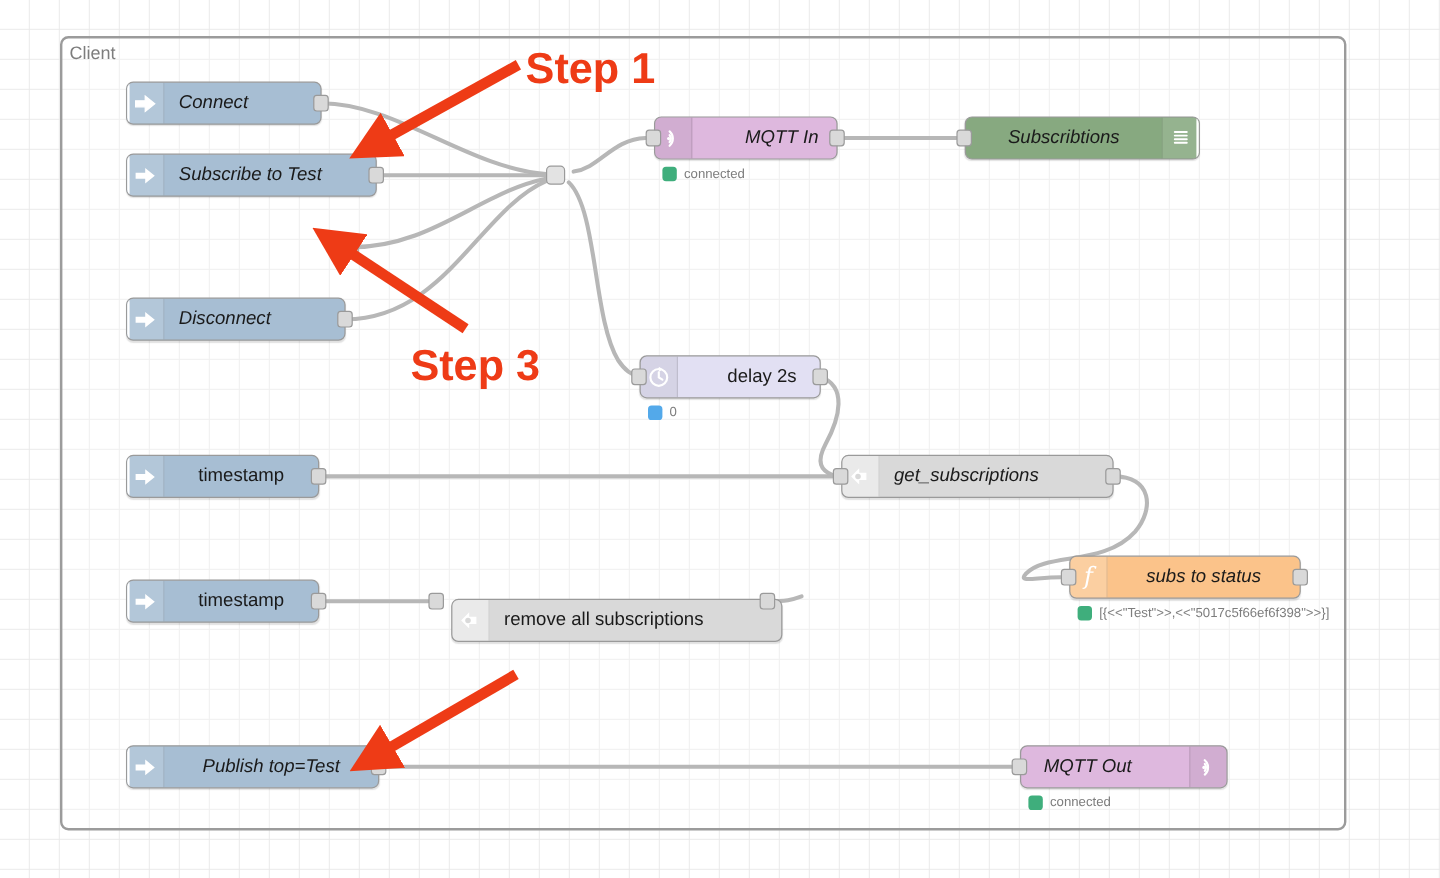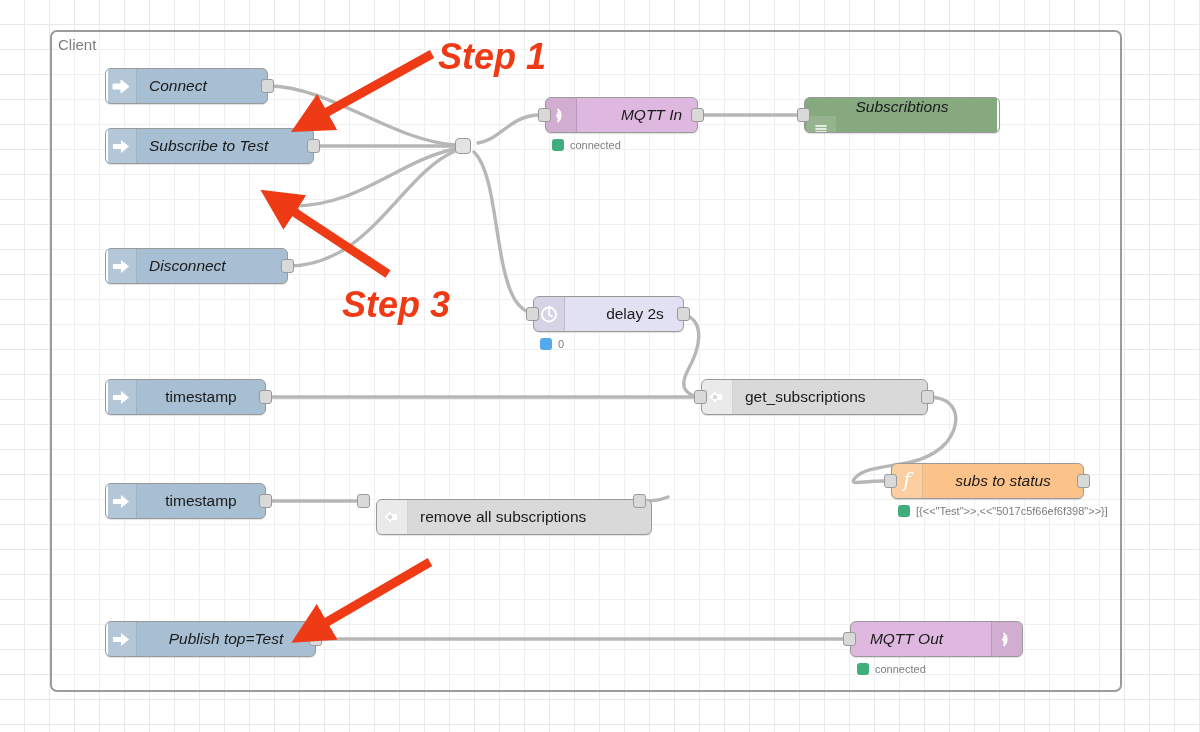--- a/index.html
+++ b/index.html
@@ -128,21 +128,21 @@
     box-sizing: border-box;
     display: flex;
     align-items: center;
     justify-content: center;
   }
   .inject .icon-cell { background: rgba(255,255,255,0.14); }
 
   
   .mqtt { background: #deb8de; gap: 29px; }
   
-  .debug { background: #87a980; flex-direction: column; }
+  .debug { background: #87a980; }
   .debug .icon-cell.right { background: rgba(255,255,255,0.12); }
   .debug-btn {
     position: absolute;
     right: -25px;
     top: -1px;
     width: 27px;
     height: 36px;
     background: #ffffff;
     border: 1px solid #9a9a9a;
     border-left: none;
@@ -197,21 +197,20 @@
 
   
   .step-label {
     position: absolute;
     font-size: 36px;
     font-weight: bold;
     color: #ee3b16;
     font-family: "Liberation Sans", sans-serif;
     white-space: nowrap;
     z-index: 45;
-    font-style: italic;
   }
 
   svg.icn { display: block; }
 </style>
 </head>
 <body>
 
 <div id="canvas">
 
   <div class="group-box"></div>
@@ -342,21 +341,21 @@
     <div class="btn-cell"></div>
     <div class="icon-cell">
       <svg class="icn" width="19" height="15" viewBox="0 0 19 15">
           <path d="M1 5h8V1l8 6.5L9 14v-4H1z" fill="#ffffff"></path>
         </svg>
     </div>
     <div class="label center">timestamp</div>
   </div>
   <div class="port" style="left:259px; top:390px;"></div>
 
-  <div class="node gray" style="left:701px; top:379px; width:227px;">
+  <div class="node gray" style="left:701px; top:379px; width:227px;font-style:italic;">
     <div class="icon-cell">
       <svg class="icn" width="22" height="20" viewBox="0 0 22 20">
         <path d="M4 10 l5.5 -5.5 v3 h6 v5 h-6 v3z" fill="#ffffff" stroke="#ffffff" stroke-width="1"></path>
         <circle cx="9" cy="10" r="2.3" fill="#d9d9d9"></circle>
       </svg>
     </div>
     <div class="label">get_subscriptions</div>
   </div>
   <div class="port" style="left:694px; top:390px;"></div>
   <div class="port" style="left:921px; top:390px;"></div>

